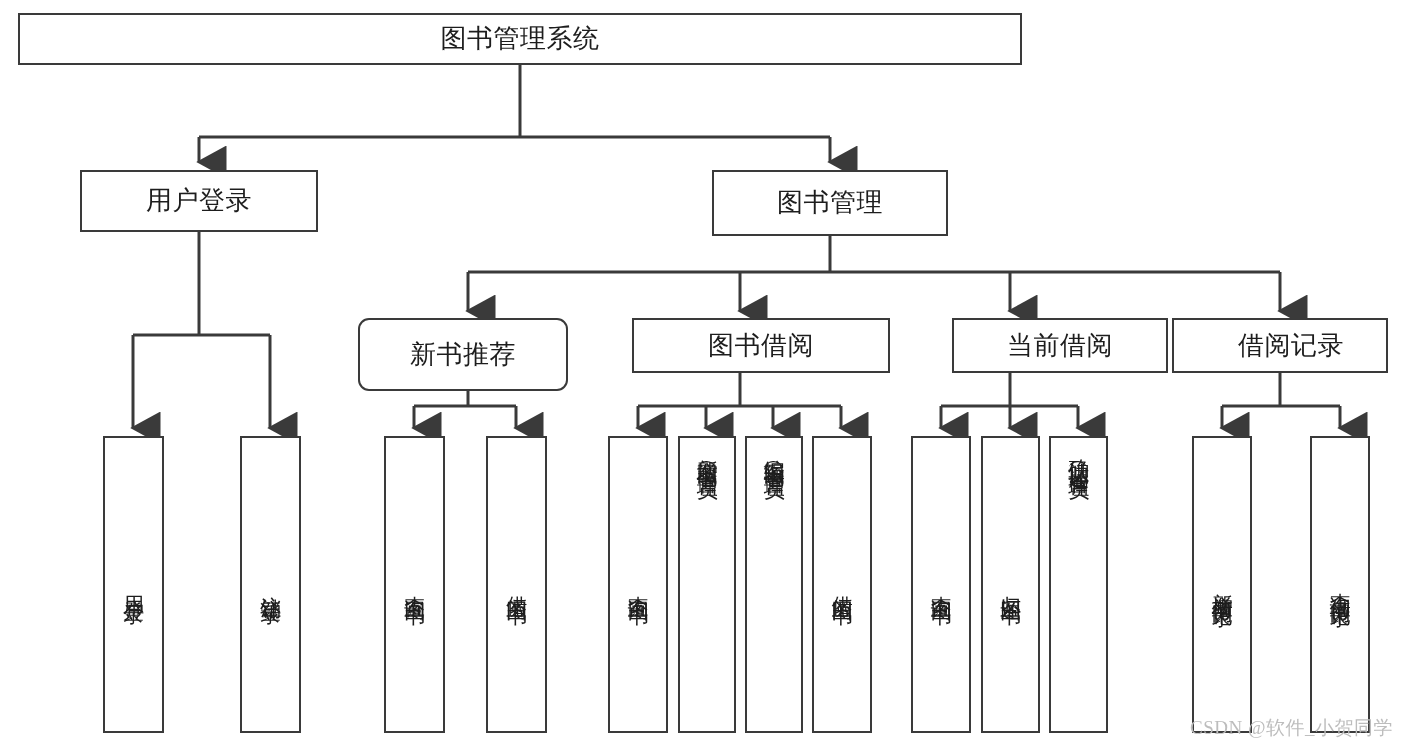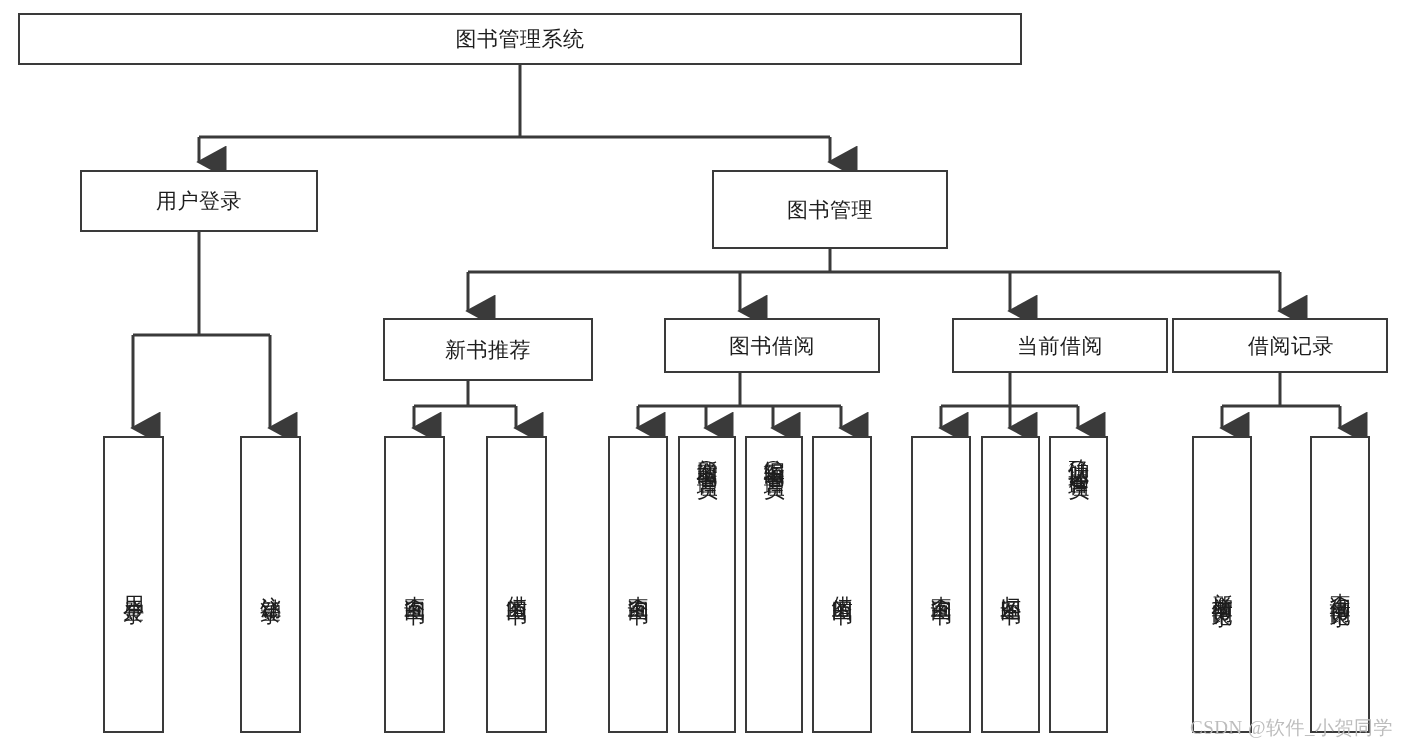--- a/index.html
+++ b/index.html
@@ -30,21 +30,21 @@
     box-sizing: border-box;
     border: 2.5px solid #3a3a3a;
     background: #ffffff;
     color: #1d1d1d;
     display: flex;
     align-items: center;
     justify-content: center;
     z-index: 2;
   }
   .node-label {
-    font-size: 21px;
+    font-size: 26px;
     line-height: 1.12;
     letter-spacing: 0.5px;
     white-space: nowrap;
     color: #1d1d1d;
   }
   
   .node.leaf {
     align-items: flex-start;
     justify-content: center;
     padding-top: 0;
@@ -131,29 +131,29 @@
   </svg>
 
   <div class="node" style="left:18px; top:13px; width:1004px; height:52px;">
     <span class="node-label">图书管理系统</span>
   </div>
 
   <div class="node" style="left:80px; top:170px; width:238px; height:62px;">
     <span class="node-label">用户登录</span>
   </div>
 
-  <div class="node" style="left:712px; top:170px; width:236px; height:79px;">
+  <div class="node" style="left:712px; top:170px; width:236px; height:66px;">
     <span class="node-label">图书管理</span>
   </div>
 
-  <div class="node" style="left:383px; top:318px; width:210px; height:63px;">
+  <div class="node" style="left:358px; top:318px; width:210px; height:73px;border-radius:11px;">
     <span class="node-label">新书推荐</span>
   </div>
 
-  <div class="node" style="left:664px; top:318px; width:216px; height:55px;">
+  <div class="node" style="left:632px; top:318px; width:258px; height:55px;">
     <span class="node-label">图书借阅</span>
   </div>
 
   <div class="node" style="left:952px; top:318px; width:216px; height:55px;">
     <span class="node-label">当前借阅</span>
   </div>
 
   <div class="node" style="left:1172px; top:318px; width:216px; height:55px;padding-left:22px;">
     <span class="node-label">借阅记录</span>
   </div>

